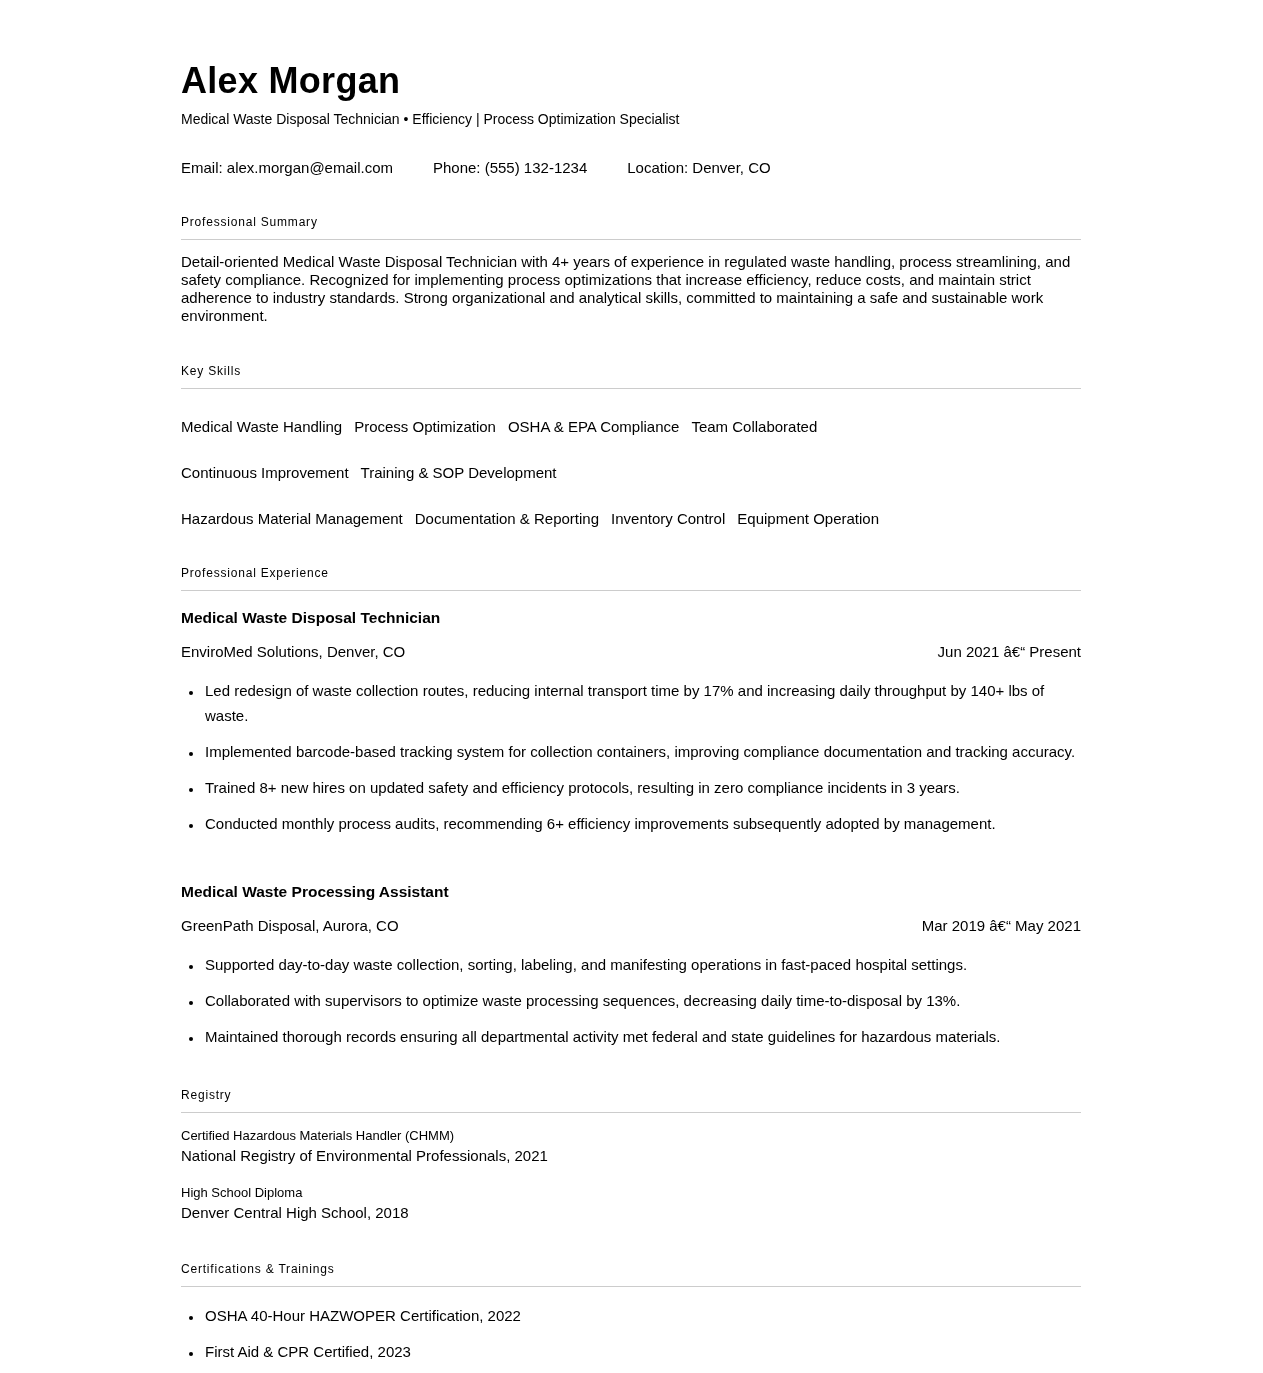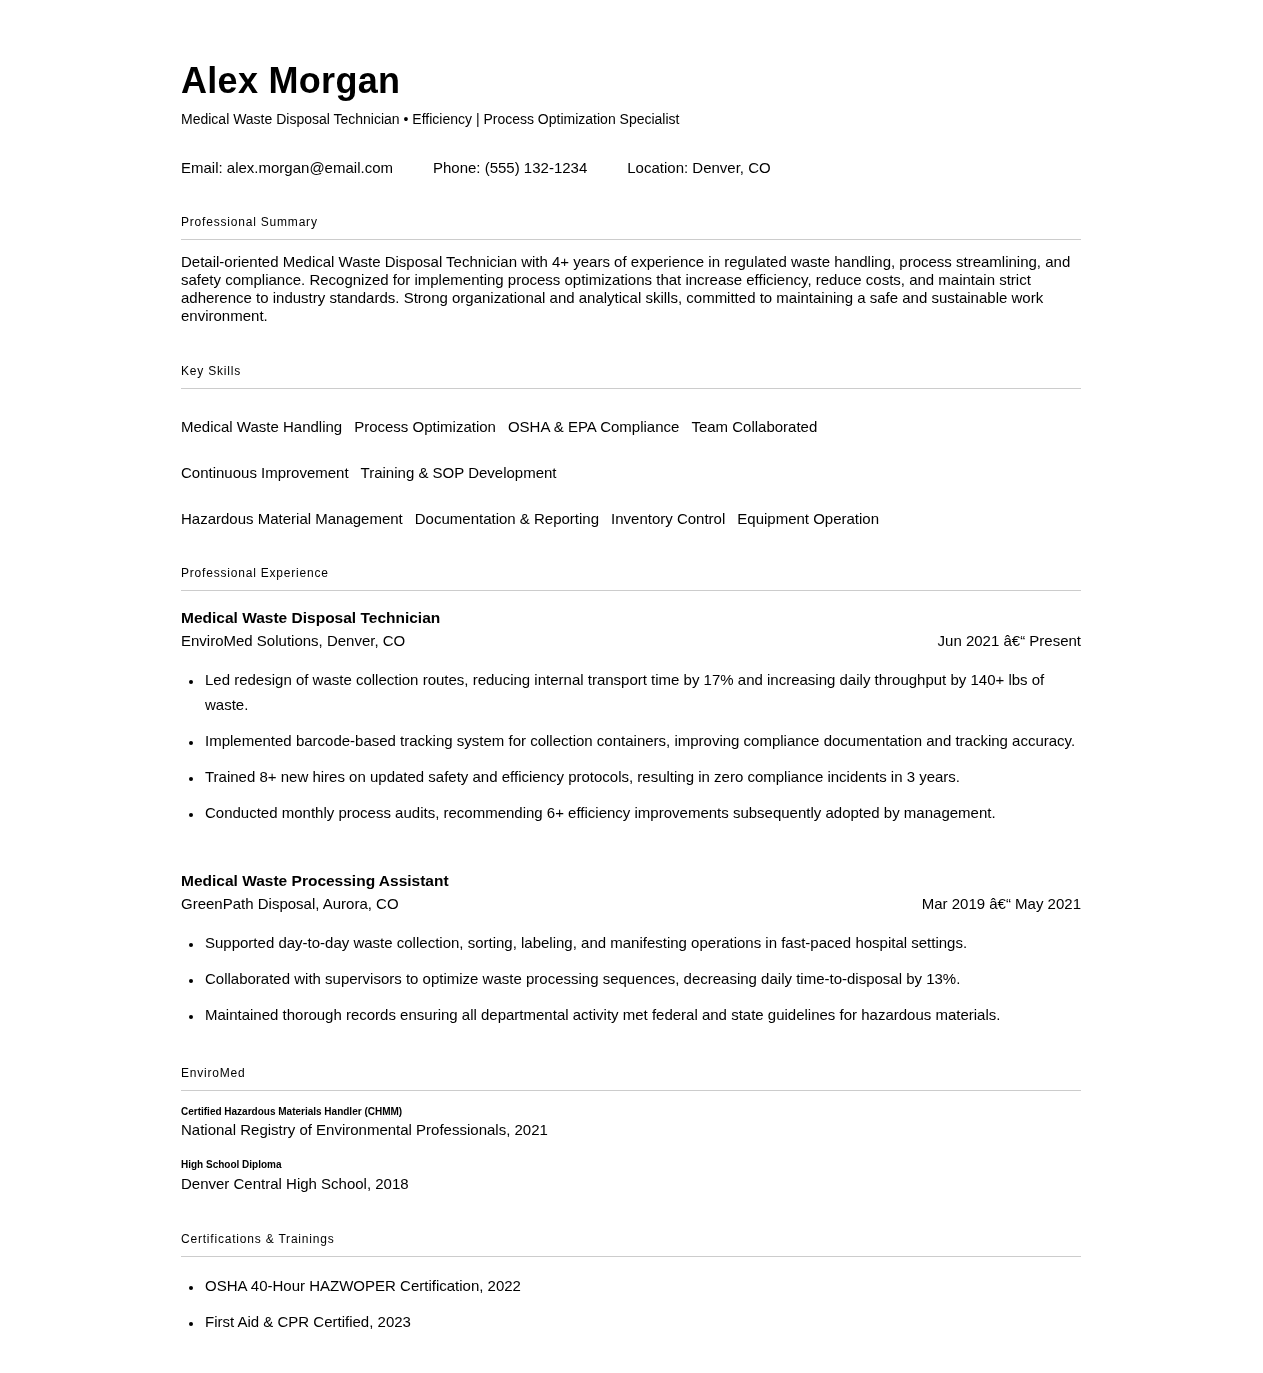--- a/index.html
+++ b/index.html
@@ -66,43 +66,43 @@
   .job-entry + .job-entry { margin-top: 46px; }
   .job-title {
     font-size: 15.5px;
     font-weight: 700;
     line-height: 1.25;
   }
   .job-meta {
     display: flex;
     justify-content: space-between;
     font-size: 15px;
-    margin-top: 5px;
+    margin-top: 16px;
     line-height: 1.25;
     gap: 24px;
   }
   ul.bullet-list {
     margin-top: 16px;
     padding-left: 22px;
     list-style-type: disc;
   }
   ul.bullet-list li {
     font-size: 15px;
     line-height: 25px;
     margin-bottom: 11px;
     padding-left: 2px;
   }
   ul.bullet-list li::marker { font-size: 12px; }
   ul.bullet-list li:last-child { margin-bottom: 0; }
   
   .education-entry { margin-top: 15px; }
   .education-entry + .education-entry { margin-top: 19px; }
   .education-title {
-    font-size: 10px;
-    font-weight: 700;
+    font-size: 13px;
+    font-weight: 400;
     line-height: 1.25;
   }
   .education-detail {
     font-size: 15px;
     margin-top: 3px;
     line-height: 1.25;
   }
   
   .cert-list { margin-top: 21px; }
 </style>
@@ -174,21 +174,21 @@
       </div>
       <ul class="bullet-list">
         <li>Supported day-to-day waste collection, sorting, labeling, and manifesting operations in fast-paced hospital settings.</li>
         <li>Collaborated with supervisors to optimize waste processing sequences, decreasing daily time-to-disposal by 13%.</li>
         <li>Maintained thorough records ensuring all departmental activity met federal and state guidelines for hazardous materials.</li>
       </ul>
     </div>
   </section>
 
   <section class="section">
-    <h2 class="section-heading">EnviroMed</h2>
+    <h2 class="section-heading">Registry</h2>
     <hr class="section-divider">
 
     <div class="education-entry">
       <h3 class="education-title">Certified Hazardous Materials Handler (CHMM)</h3>
       <div class="education-detail">National Registry of Environmental Professionals, 2021</div>
     </div>
 
     <div class="education-entry">
       <h3 class="education-title">High School Diploma</h3>
       <div class="education-detail">Denver Central High School, 2018</div>

